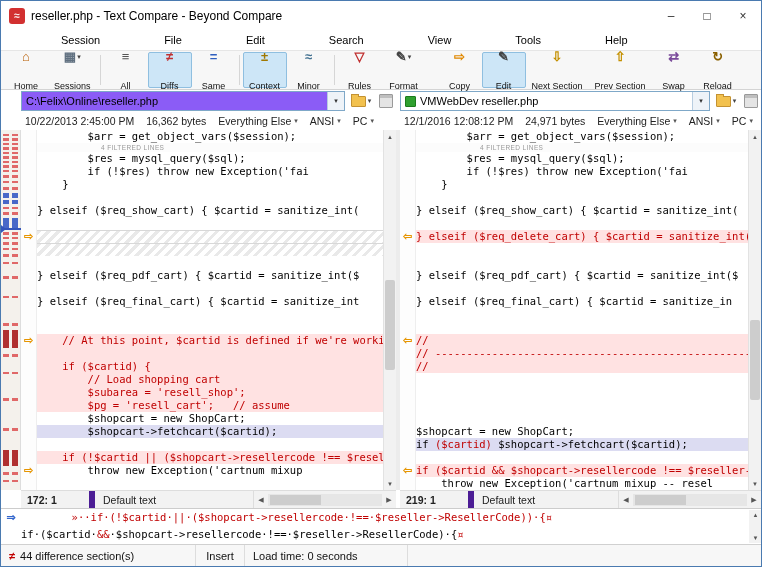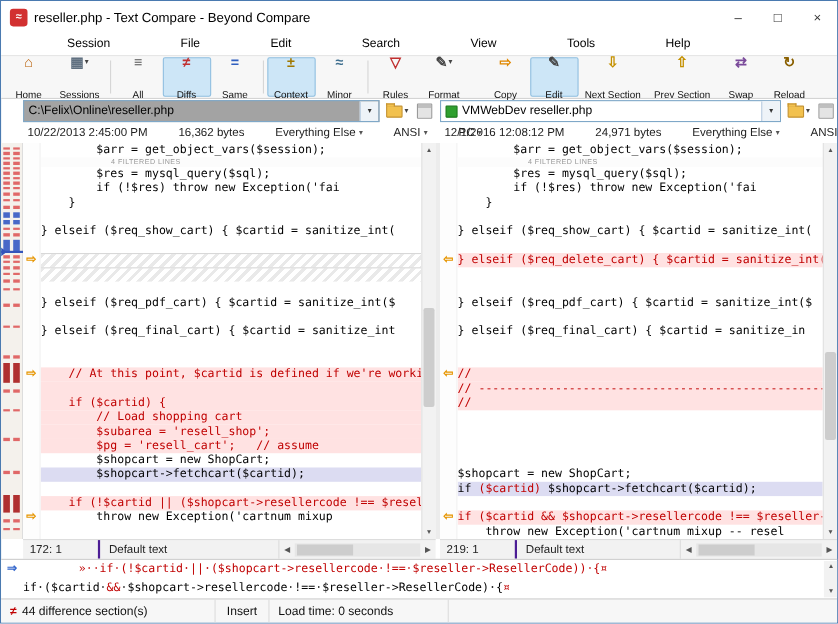--- a/index.html
+++ b/index.html
@@ -23,33 +23,33 @@
   .tcaret{font-size:7px;color:#444;font-weight:normal;}
   .tlabel{margin-top:17px;white-space:nowrap;}
   .tsep{width:1px;height:30px;background:#d6d6d6;margin:0 3px;}
   .tspacer{width:12px;}
 
   
   .pathrow{position:absolute;top:89px;height:22px;display:flex;align-items:center;gap:3px;}
   #pathL{left:20px;width:374px;}
   #pathR{left:399px;width:360px;}
   .combo{flex:1;height:20px;border:1px solid #7fa8c8;display:flex;align-items:center;background:#fff;font-size:11px;box-sizing:border-box;overflow:hidden;}
-  .combo.selected{background:#a3a3a3;}
+  .combo.selected{background:#8b5cf6;}
   .ctext{flex:1;padding:0 4px;white-space:nowrap;overflow:hidden;color:#000;}
   .cbtn{width:16px;align-self:stretch;border-left:1px solid #b8cde0;background:#eef3f8;display:flex;align-items:center;justify-content:center;font-size:7px;color:#333;}
   .vmicon{width:9px;height:9px;background:#2fa02f;border:1px solid #1c7a1c;margin-left:4px;border-radius:1px;flex:0 0 auto;}
   .folderbtn{width:26px;height:20px;display:flex;align-items:center;justify-content:center;gap:2px;}
   .folder{width:13px;height:9px;background:#f2c14e;border:1px solid #c49232;border-radius:1px;position:relative;}
   .folder::before{content:"";position:absolute;top:-3px;left:-1px;width:6px;height:2px;background:#f2c14e;border:1px solid #c49232;border-bottom:none;}
   .fcaret{font-size:7px;color:#444;}
   .savebtn{width:18px;height:20px;display:flex;align-items:center;justify-content:center;}
   .disk{width:12px;height:12px;background:linear-gradient(#bfbfbf 0 3px,#e4e4e4 3px);border:1px solid #9a9a9a;border-radius:1px;}
 
   
-  .inforow{position:absolute;top:111px;height:17px;font-size:10.5px;color:#222;display:flex;align-items:center;gap:28px;white-space:nowrap;}
+  .inforow{position:absolute;top:111px;height:17px;font-size:10.5px;color:#222;display:flex;align-items:center;gap:12px;white-space:nowrap;}
   #infoL{left:24px;width:370px;}
   #infoR{left:403px;width:356px;}
   .ddl{display:flex;align-items:center;gap:3px;}
   .ca{font-size:7px;color:#555;}
 
   
   .map{position:absolute;left:0;top:129px;width:20px;height:360px;background:#f4f1ec;border-right:1px solid #ddd;box-sizing:border-box;}
   .mark{position:absolute;width:6px;}
   .c-r{background:#e06868;}
   .c-d{background:#b03030;}
@@ -78,21 +78,21 @@
   #vsL{left:382px;}
   #vsR{left:747px;}
   .varrow{height:13px;display:flex;align-items:center;justify-content:center;font-size:6px;color:#555;}
   .vdown{position:absolute;bottom:0;width:100%;}
   .vthumb{position:absolute;left:1px;width:10px;background:#cdcdcd;border-radius:2px;}
 
   
   .pfooter{position:absolute;top:489px;height:18px;background:#f2f2f2;border-top:1px solid #ddd;display:flex;align-items:center;font-size:10.5px;color:#222;box-sizing:border-box;}
   #pfL{left:20px;width:375px;}
   #pfR{left:399px;width:361px;}
-  .pf-cur{width:62px;padding-left:6px;border-right:2px solid #4c1d95;align-self:stretch;display:flex;align-items:center;}
+  .pf-cur{width:62px;padding-left:6px;border-right:6px solid #4c1d95;align-self:stretch;display:flex;align-items:center;font-weight:bold;}
   .pf-mode{flex:1;padding-left:8px;border-right:1px solid #ddd;align-self:stretch;display:flex;align-items:center;}
   .hscroll{width:142px;align-self:stretch;display:flex;align-items:center;}
   .ha{width:14px;text-align:center;font-size:7px;color:#555;}
   .htrack{flex:1;height:12px;background:#e6e6e6;position:relative;}
   .hthumb{position:absolute;left:2px;top:1px;width:45%;height:10px;background:#cdcdcd;}
 
   
   .detail{position:absolute;left:0;top:507px;width:762px;height:36px;background:#fff;border-top:1px solid #ccc;box-sizing:border-box;overflow:hidden;}
   .drow{height:17px;line-height:17px;display:flex;font-family:"DejaVu Sans Mono",monospace;font-size:10.5px;white-space:pre;}
   .dicon{width:20px;text-align:center;color:#3366cc;font-weight:bold;font-size:11px;font-family:"Liberation Sans",sans-serif;flex:0 0 auto;}

